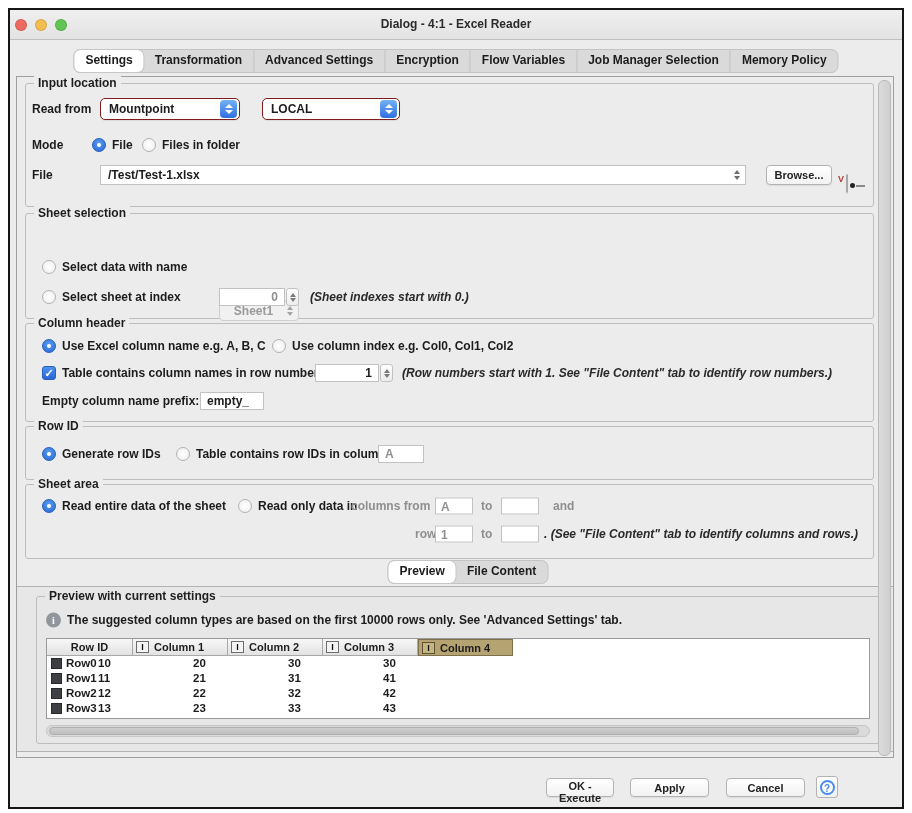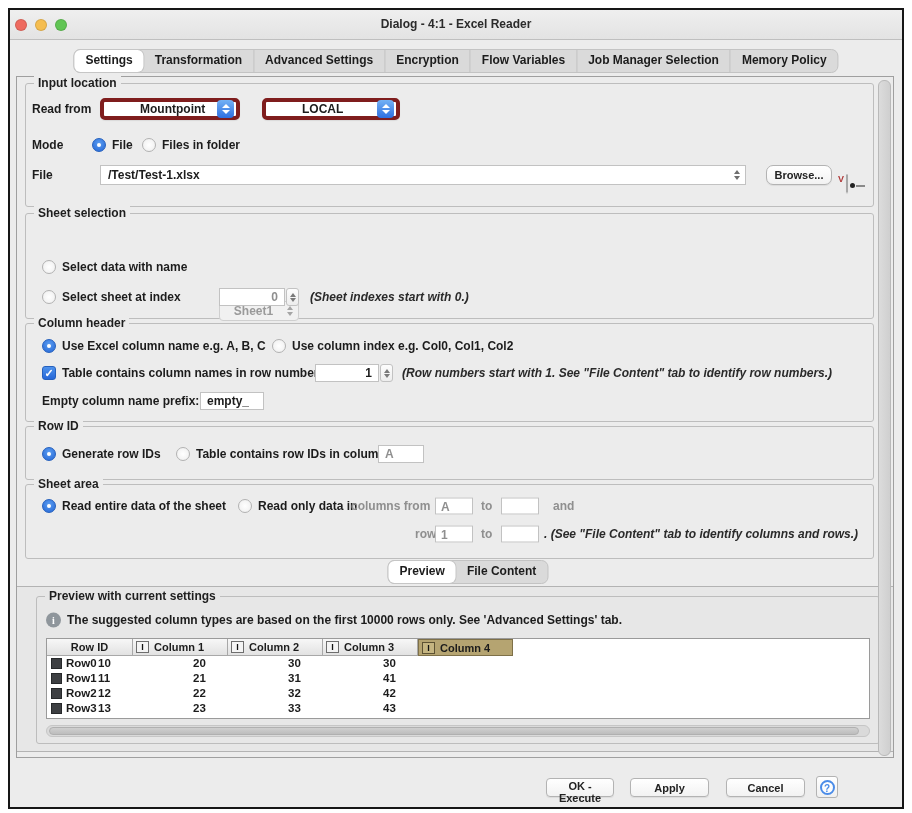--- a/index.html
+++ b/index.html
@@ -23,21 +23,21 @@
   .row{position:absolute;left:0;width:100%;height:22px;}
   .row > *{position:absolute;top:50%;transform:translateY(-50%);}
   .lbl{font-size:12px;font-weight:700;color:#1c1c1c;white-space:nowrap;}
   .note{font-size:12px;font-weight:700;font-style:italic;color:#2a2a2a;white-space:nowrap;}
   .gray{color:#8f8f8f;}
   
   .radio{width:14px;height:14px;border-radius:50%;background:radial-gradient(#ffffff,#ededed);border:1px solid #b2b2b2;box-sizing:border-box;}
   .radio.sel{background:radial-gradient(circle at 50% 35%,#5a9cf0,#2567d6);border:1px solid #2560bd;}
   .radio.sel::after{content:'';position:absolute;left:4px;top:4px;width:4px;height:4px;border-radius:50%;background:#fff;}
   .checkbox{width:14px;height:14px;border-radius:3px;background:linear-gradient(#4e92ec,#2767d8);border:1px solid #2560bd;box-sizing:border-box;color:#fff;font-size:11px;font-weight:700;line-height:12px;text-align:center;}
-  .combo{height:22px;background:#ffffff;border:4px solid #7f1d1d;border-radius:5px;box-sizing:border-box;display:flex;align-items:center;box-shadow:0 1px 1px rgba(0,0,0,.08);padding-left:28px;}
+  .combo{height:22px;background:#ffffff;border:1px solid #7f1d1d;border-radius:5px;box-sizing:border-box;display:flex;align-items:center;box-shadow:0 1px 1px rgba(0,0,0,.08);}
   .combo .val{flex:1;font-size:12px;font-weight:700;color:#1c1c1c;padding-left:8px;white-space:nowrap;overflow:hidden;}
   .bluebtn{width:17px;height:18px;margin-right:2px;border-radius:4px;background:linear-gradient(#74b2f5,#2e6fe0);display:flex;flex-direction:column;align-items:center;justify-content:center;gap:2px;}
   .bluebtn i{display:block;width:0;height:0;border-left:4px solid transparent;border-right:4px solid transparent;}
   .bluebtn .up{border-bottom:4px solid #fff;}
   .bluebtn .dn{border-top:4px solid #fff;}
   .graysteps{display:flex;flex-direction:column;align-items:center;justify-content:center;gap:2px;margin-right:5px;}
   .graysteps i{display:block;width:0;height:0;border-left:3px solid transparent;border-right:3px solid transparent;}
   .graysteps .up{border-bottom:4px solid #6e6e6e;}
   .graysteps .dn{border-top:4px solid #6e6e6e;}
   .field{background:#fff;border:1px solid #c2c2c2;box-sizing:border-box;font-size:12px;font-weight:700;color:#1c1c1c;display:flex;align-items:center;}
@@ -129,21 +129,21 @@
       </div>
       <div class="row" style="top:80px;">
         <span class="lbl" style="left:6px;">File</span>
         <div class="field" style="left:74px;width:646px;height:20px;">
           <span style="flex:1;padding-left:7px;">/Test/Test-1.xlsx</span>
           <span class="graysteps">
               <i class="up"></i>
               <i class="dn"></i>
             </span>
         </div>
-        <button class="btn" style="left:740px;width:66px;height:20px;border-radius:7px;">Browse...</button>
+        <button class="btn" style="left:740px;width:66px;height:20px;">Browse...</button>
         <span class="fvbtn" style="left:820px;">
           <span class="v">V</span>
           <span class="dot"></span>
           <span class="bar"></span>
         </span>
       </div>
     </div>
 
     <div class="group" style="top:136px;height:104px;">
       <span class="gtitle">Sheet selection</span>

